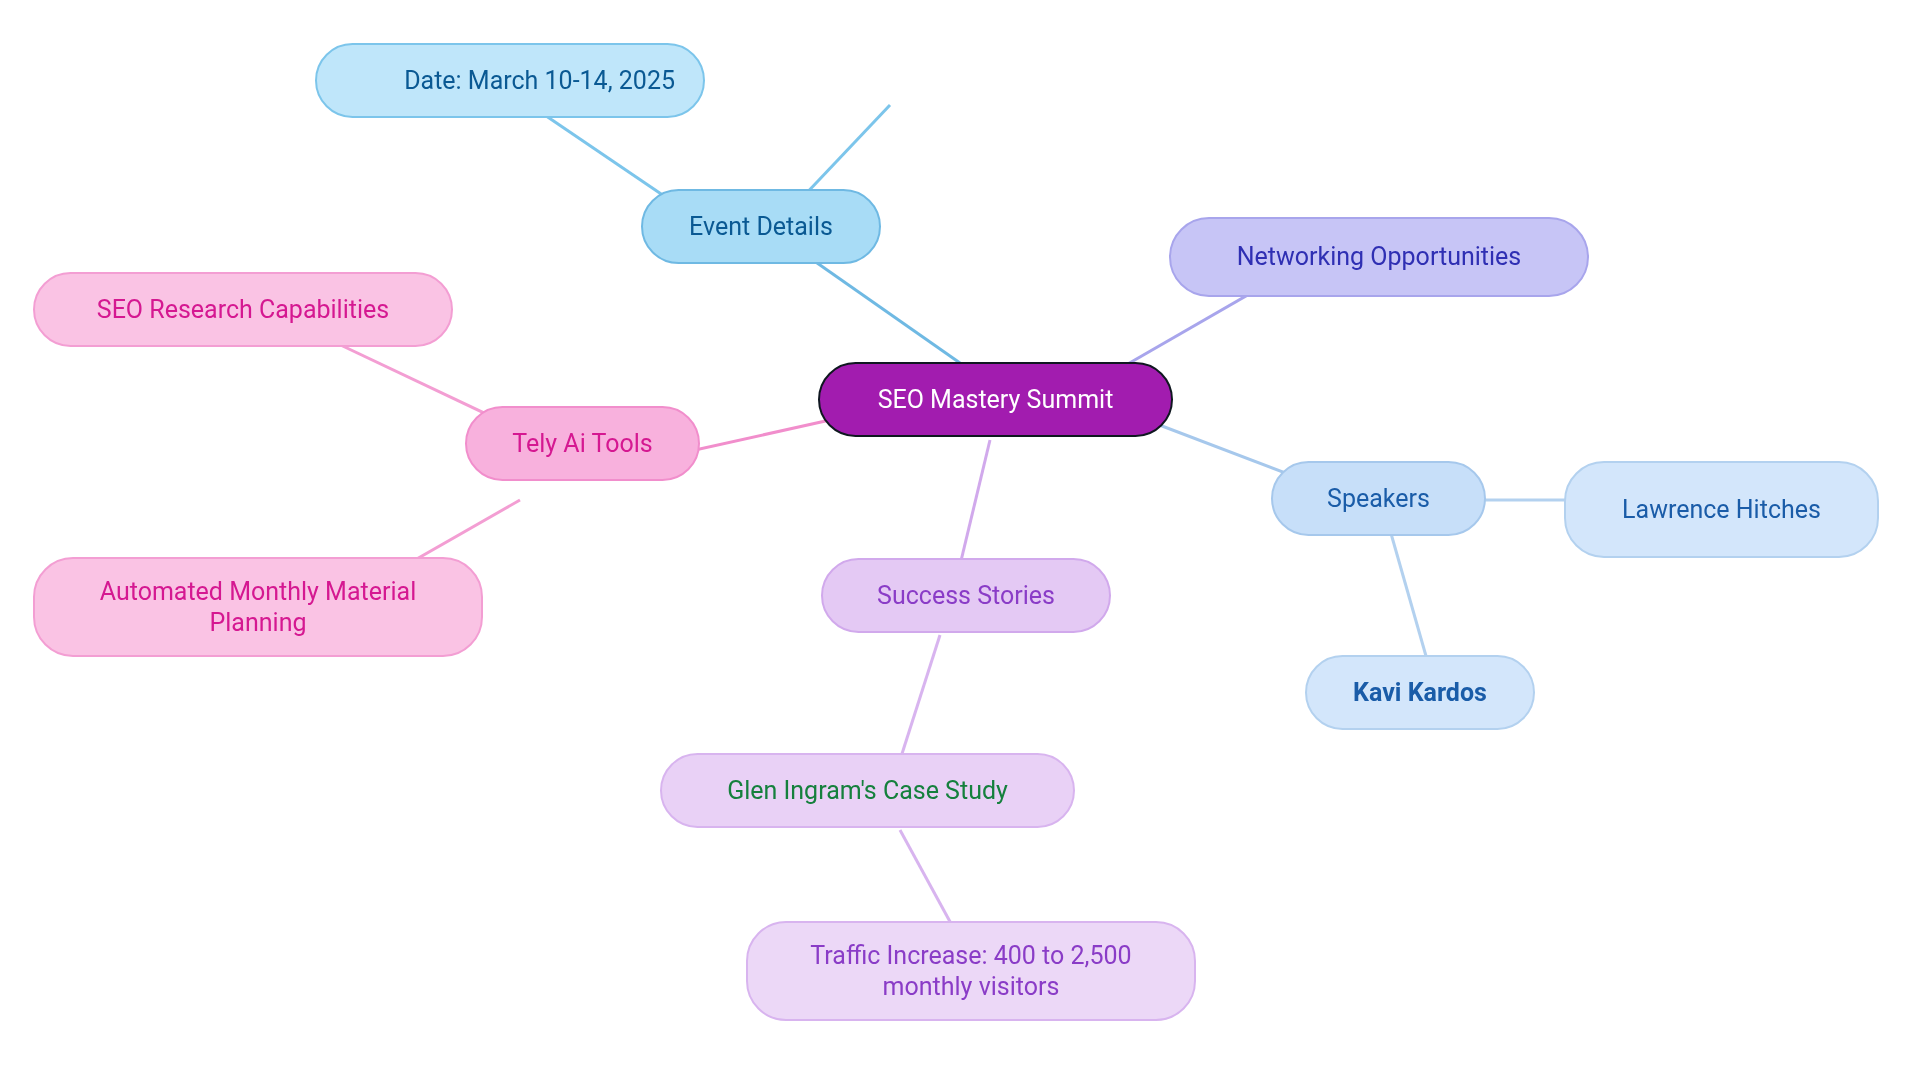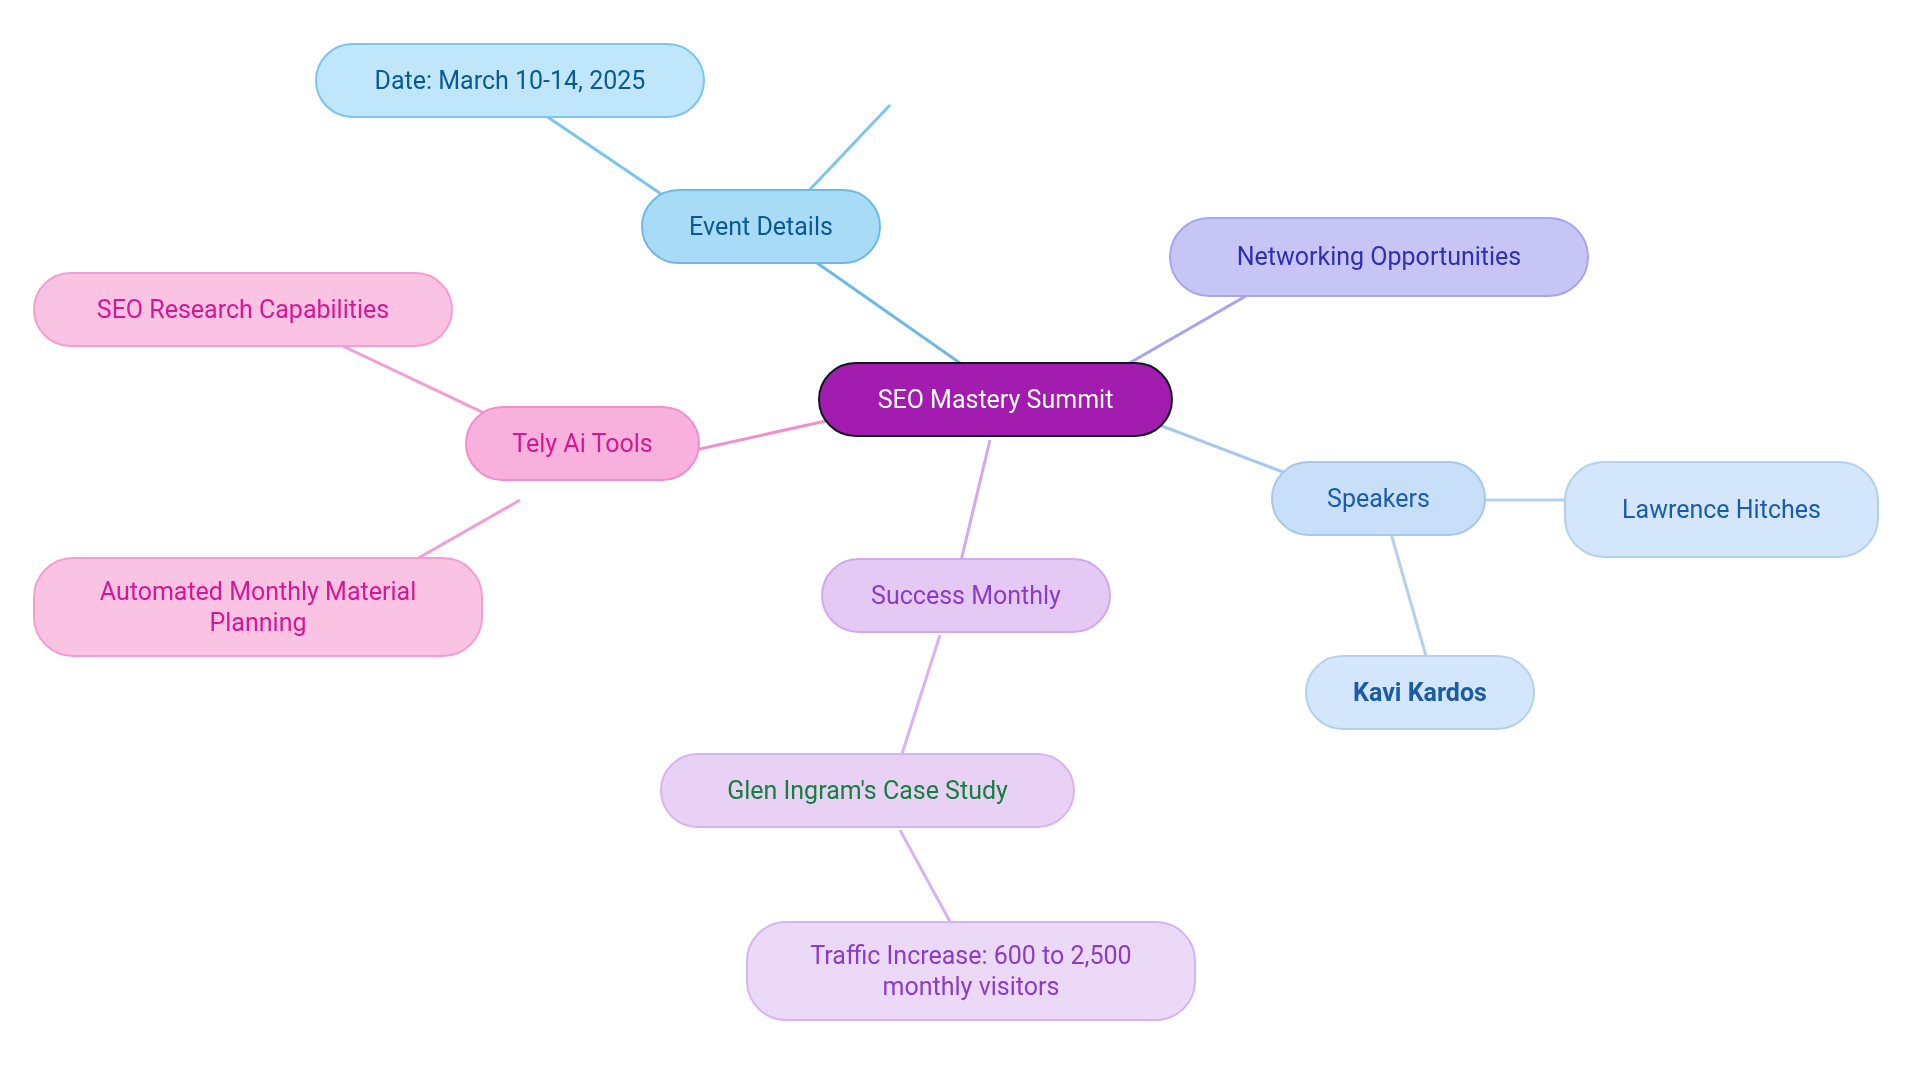--- a/index.html
+++ b/index.html
@@ -47,20 +47,21 @@
   
   .eventA {
     background: #a8dcf6;
     color: #0a5993;
     border-color: #6fb9e3;
   }
   .eventB {
     background: #bfe6fa;
     color: #0a5993;
     border-color: #7cc5eb;
+    justify-content: flex-end;
   }
   
   .net {
     background: #c7c5f6;
     color: #2f2fb3;
     border-color: #a8a5ec;
   }
   
   .speakA {
     background: #c7dff9;
@@ -145,27 +146,27 @@
     <span>Speakers</span>
   </div>
   <div class="node speakB" style="left:1564px; top:461px; width:315px; height:97px;">
     <span>Lawrence Hitches</span>
   </div>
   <div class="node speakB" style="left:1305px; top:655px; width:230px; height:75px;font-weight:bold;">
     <span>Kavi Kardos</span>
   </div>
 
   <div class="node succA" style="left:821px; top:558px; width:290px; height:75px;">
-    <span>Success Monthly</span>
+    <span>Success Stories</span>
   </div>
   <div class="node succB" style="left:660px; top:753px; width:415px; height:75px;">
     <span>Glen Ingram's Case Study</span>
   </div>
   <div class="node succC" style="left:746px; top:921px; width:450px; height:100px;">
-    <span>Traffic Increase: 600 to 2,500
+    <span>Traffic Increase: 400 to 2,500
 monthly visitors</span>
   </div>
 
   <div class="node telyA" style="left:465px; top:406px; width:235px; height:75px;">
     <span>Tely Ai Tools</span>
   </div>
   <div class="node telyB" style="left:33px; top:272px; width:420px; height:75px;">
     <span>SEO Research Capabilities</span>
   </div>
   <div class="node telyB" style="left:33px; top:557px; width:450px; height:100px;">

